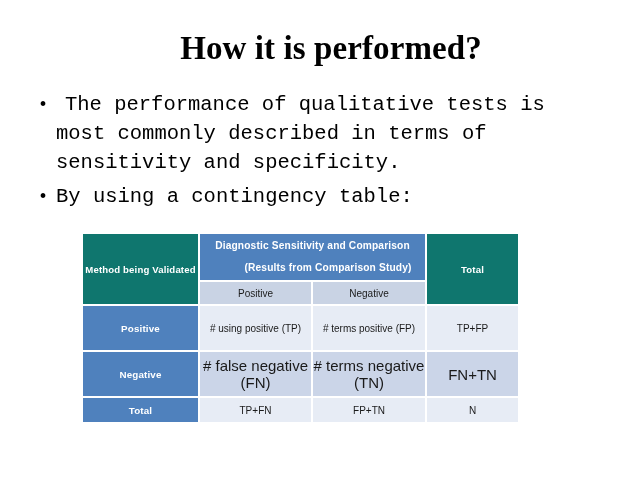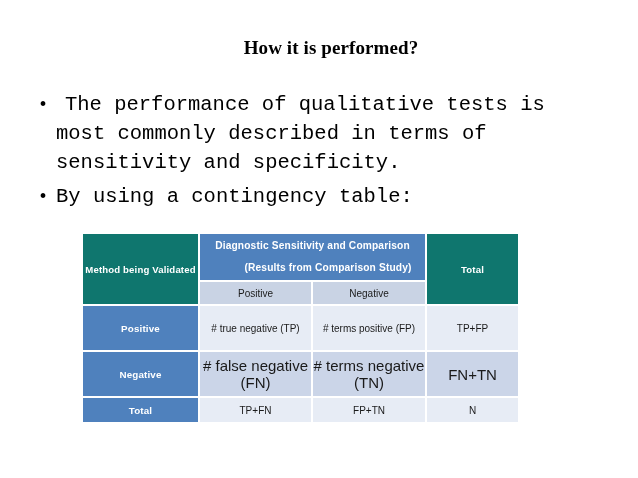--- a/index.html
+++ b/index.html
@@ -23,21 +23,21 @@
 
   
   .slide-title {
     position: absolute;
     left: 0;
     right: 0;
     top: 33px;
     text-align: center;
     font-family: "Liberation Serif", serif;
     font-weight: bold;
-    font-size: 19px;
+    font-size: 33px;
     line-height: 30px;
     color: #000000;
     letter-spacing: 0.1px;
     padding-left: 24px;
   }
 
   
   .bullet-list {
     position: absolute;
     left: 30px;
@@ -174,21 +174,21 @@
         <td class="cell-hdr-blue" rowspan="2">Total</td>
       </tr>
 
       <tr class="row-sub">
         <td class="cell-subhdr">Positive</td>
         <td class="cell-subhdr">Negative</td>
       </tr>
 
       <tr class="row-data">
         <td class="cell-rowhdr">Positive</td>
-        <td class="cell-light"># true negative (TP)</td>
+        <td class="cell-light"># using positive (TP)</td>
         <td class="cell-light"># terms positive (FP)</td>
         <td class="cell-light">TP+FP</td>
       </tr>
 
       <tr class="row-data">
         <td class="cell-rowhdr">Negative</td>
         <td class="cell-dark"># false negative (FN)</td>
         <td class="cell-dark"># terms negative (TN)</td>
         <td class="cell-dark">FN+TN</td>
       </tr>

